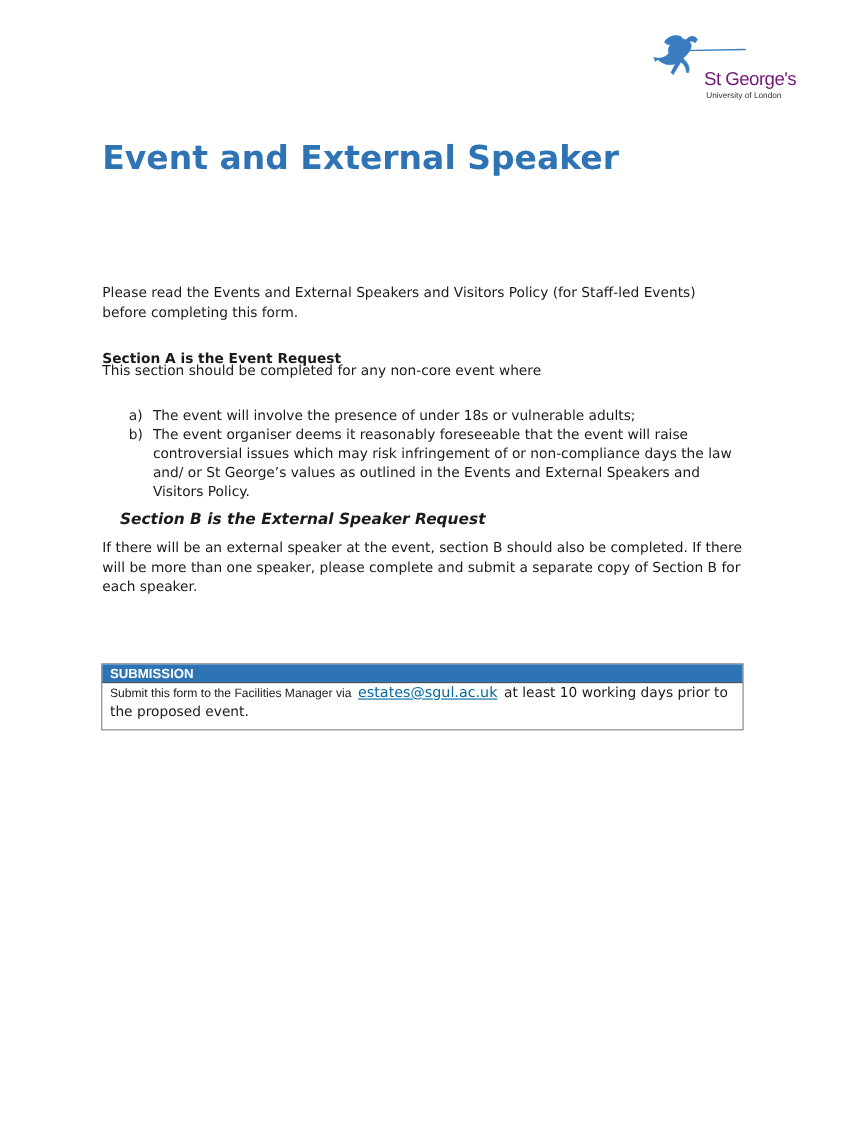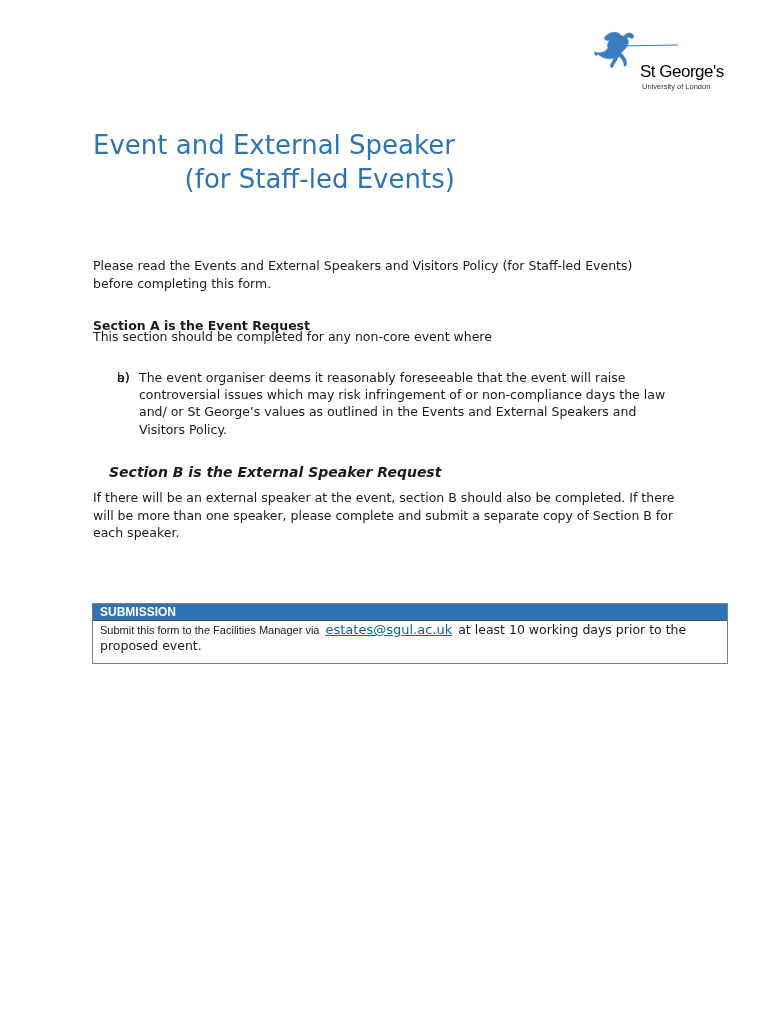--- a/index.html
+++ b/index.html
@@ -2,36 +2,36 @@
 <html><head>
   <meta charset="utf-8">
   <style>
     html, body { margin: 0; padding: 0; }
     body {
       width: 770px; height: 1024px; background: #ffffff; position: relative; overflow: hidden;
       font-family: "DejaVu Sans", sans-serif; color: #1a1a1a;
     }
     .logo { position: absolute; left: 594px; top: 28px; width: 140px; height: 66px; }
     .logo svg { position: absolute; left: 0; top: 0; }
-    .logo-name { position: absolute; left: 46px; top: 34px; font-family: "Liberation Sans", sans-serif; font-size: 17px; color: #000000; letter-spacing: -0.5px; white-space: nowrap; }
+    .logo-name { position: absolute; left: 46px; top: 34px; font-family: "Liberation Sans", sans-serif; font-size: 17px; color: #701a75; letter-spacing: -0.5px; white-space: nowrap; }
     .logo-sub { position: absolute; left: 48px; top: 54px; font-family: "Liberation Sans", sans-serif; font-size: 7.5px; color: #333; white-space: nowrap; }
 
-    .title { position: absolute; left: 93px; top: 128px; margin: 0; font-family: "DejaVu Sans", sans-serif; font-weight: normal; font-size: 26px; line-height: 34px; color: #2e74b5; text-align: right; }
+    .title { position: absolute; left: 93px; top: 128px; margin: 0; font-family: "DejaVu Sans", sans-serif; font-weight: bold; font-size: 30px; line-height: 34px; color: #2e74b5; }
     .title span { display: block; white-space: nowrap; }
 
     .intro { position: absolute; left: 93px; top: 257px; width: 580px; font-weight: normal; font-size: 12.5px; line-height: 18px; margin: 0; }
     .secA { position: absolute; left: 93px; top: 317px; font-weight: bold; font-size: 12.5px; line-height: 18px; margin: 0; }
     .secA-text { position: absolute; left: 93px; top: 328px; font-size: 12.5px; line-height: 18px; margin: 0; white-space: nowrap; }
     .list { position: absolute; left: 93px; top: 369px; width: 580px; margin: 0; padding: 0; list-style: none; font-size: 12.5px; line-height: 17.2px; }
     .list li { position: relative; padding-left: 46px; }
     .list .marker { position: absolute; left: 24px; top: 0; }
     .secB { position: absolute; left: 109px; top: 463px; font-weight: bold; font-size: 14px; line-height: 18px; margin: 0; font-style: italic; }
     .secB-text { position: absolute; left: 93px; top: 489px; width: 590px; font-size: 12.5px; line-height: 17.5px; margin: 0; }
 
-    .sub-table { position: absolute; left: 92px; top: 603px; width: 636px; height: 61px; border: 1px solid #7f7f7f; box-sizing: border-box; }
+    .sub-table { position: absolute; left: 92px; top: 603px; width: 584px; height: 61px; border: 1px solid #7f7f7f; box-sizing: border-box; }
     .sub-head { height: 16px; background: #2e74b5; color: #ffffff; font-family: "Liberation Sans", sans-serif; font-weight: bold; font-size: 12px; line-height: 16px; padding-left: 7px; border-bottom: 1px solid #555; }
     .sub-body { padding: 1px 7px 0 7px; font-size: 12.5px; line-height: 16px; }
     .sub-small { font-family: "Liberation Sans", sans-serif; font-size: 11px; }
     .sub-link { color: #0369a1; text-decoration: underline; font-size: 13px; margin: 0 6px 0 2px; }
   </style>
 </head>
 <body>
 
 <div class="logo">
   <svg width="90" height="44" viewBox="0 0 90 44">
@@ -42,30 +42,30 @@
       <path d="M26 24 C30 28, 34 32, 32 38 L30 38 C30 34, 28 30, 24 28 Z" stroke-width="0.5"></path>
       <path d="M30 8 C33 4, 38 4, 40 8 L38 11 C36 9, 33 9, 31 11 Z" stroke-width="0.5"></path>
     </g>
   </svg>
   <div class="logo-name">St George's</div>
   <div class="logo-sub">University of London</div>
 </div>
 
 <h1 class="title">
   <span>Event and External Speaker</span>
-  <span>(for Staff-led Events)</span>
 </h1>
 
 <p class="intro">Please read the Events and External Speakers and Visitors Policy (for Staff-led Events) before completing this form.</p>
 
 <p class="secA">Section A is the Event Request</p>
 <p class="secA-text">This section should be completed for any non-core event where</p>
 <ul class="list">
   <li>
     <span class="marker">a)</span>
+    <span>The event will involve the presence of under 18s or vulnerable adults;</span>
   </li>
   <li>
     <span class="marker">b)</span>
     <span>The event organiser deems it reasonably foreseeable that the event will raise controversial issues which may risk infringement of or non-compliance days the law and/ or St George’s values as outlined in the Events and External Speakers and Visitors Policy.</span>
   </li>
 </ul>
 
 <p class="secB">Section B is the External Speaker Request</p>
 <p class="secB-text">If there will be an external speaker at the event, section B should also be completed. If there will be more than one speaker, please complete and submit a separate copy of Section B for each speaker.</p>
 

